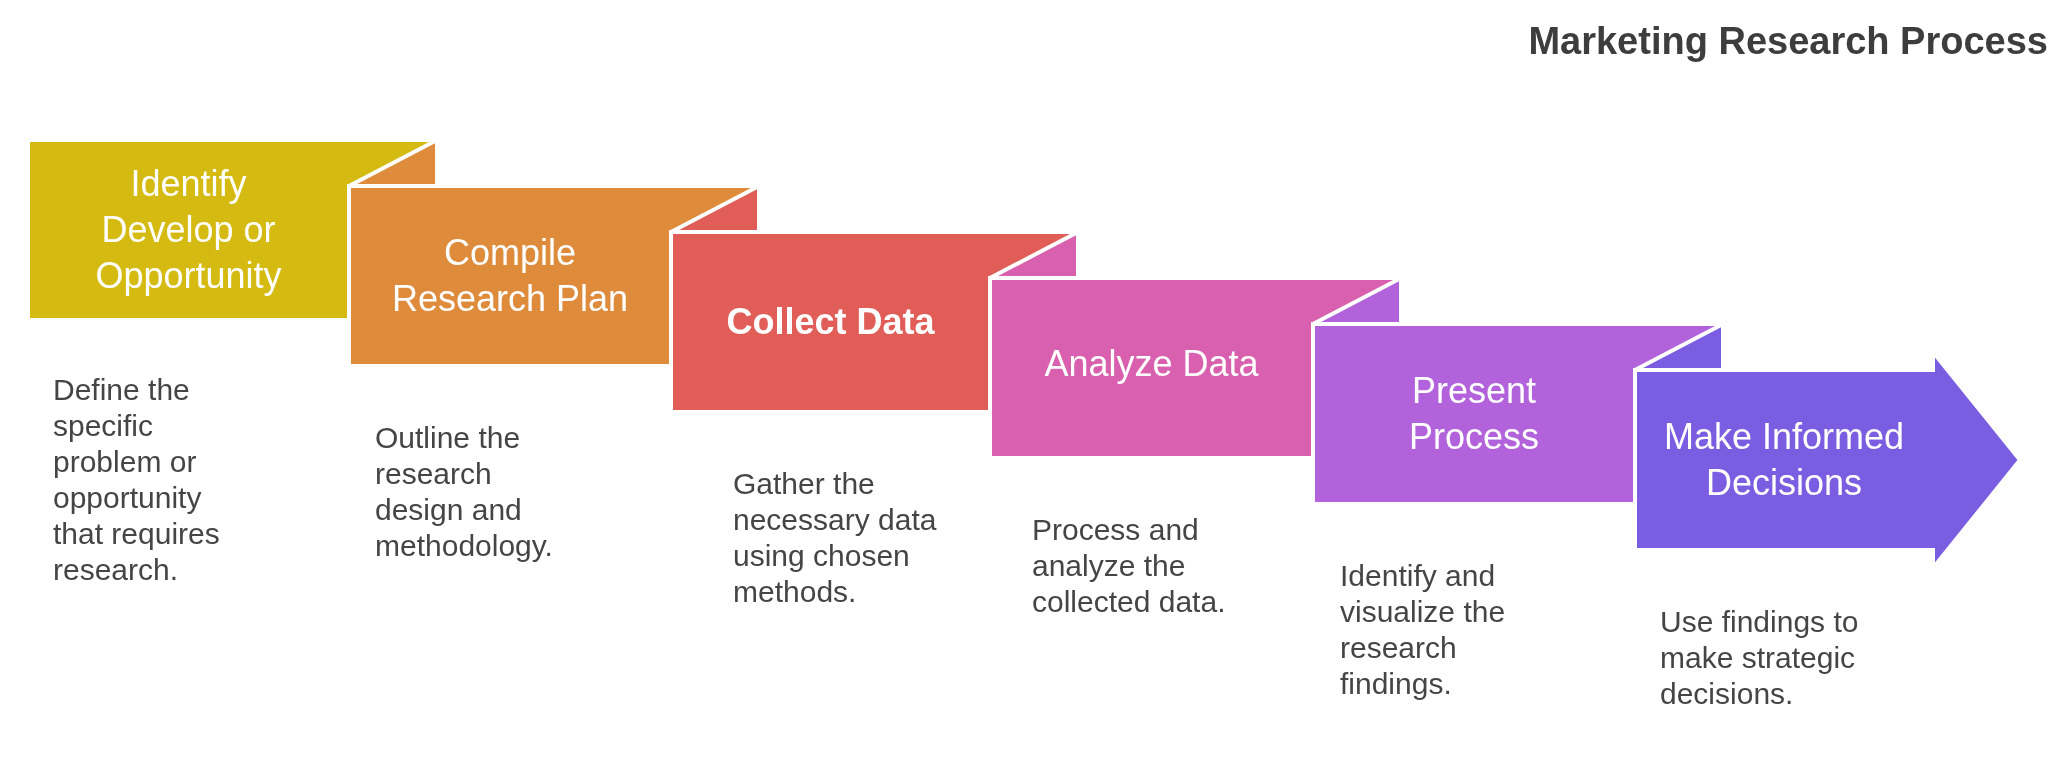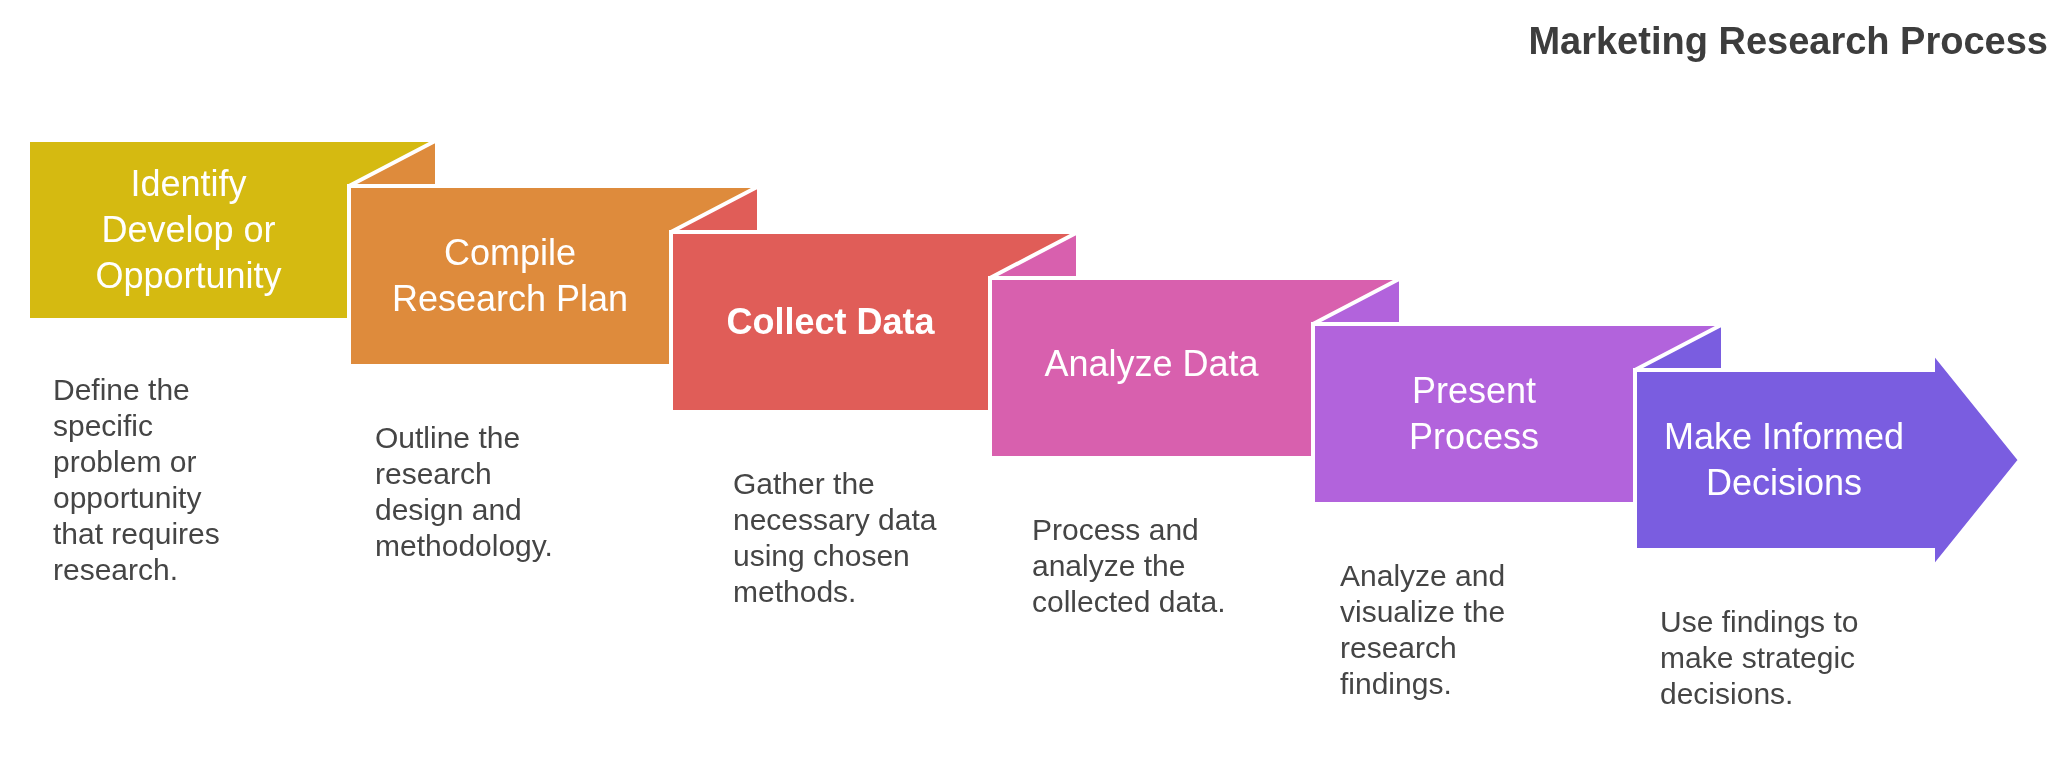--- a/index.html
+++ b/index.html
@@ -127,19 +127,19 @@
 research
 design and
 methodology.</div>
 <div id="desc-2" class="step-desc">Gather the
 necessary data
 using chosen
 methods.</div>
 <div id="desc-3" class="step-desc">Process and
 analyze the
 collected data.</div>
-<div id="desc-4" class="step-desc">Analyze and
+<div id="desc-4" class="step-desc">Identify and
 visualize the
 research
 findings.</div>
 <div id="desc-5" class="step-desc">Use findings to
 make strategic
 decisions.</div>
 
 </body></html>

